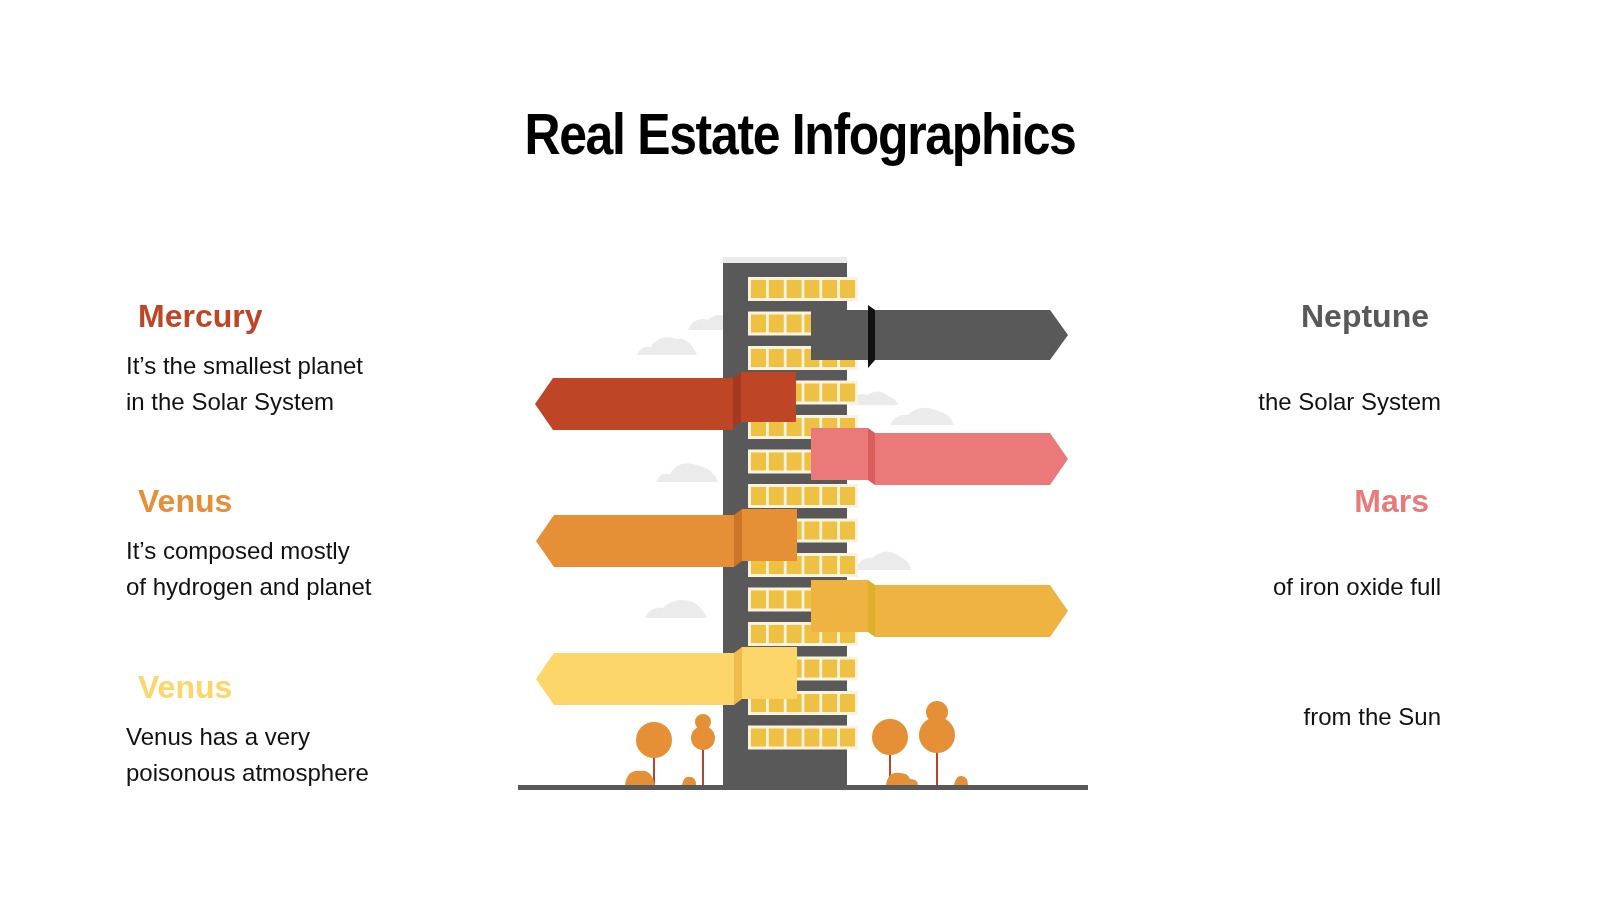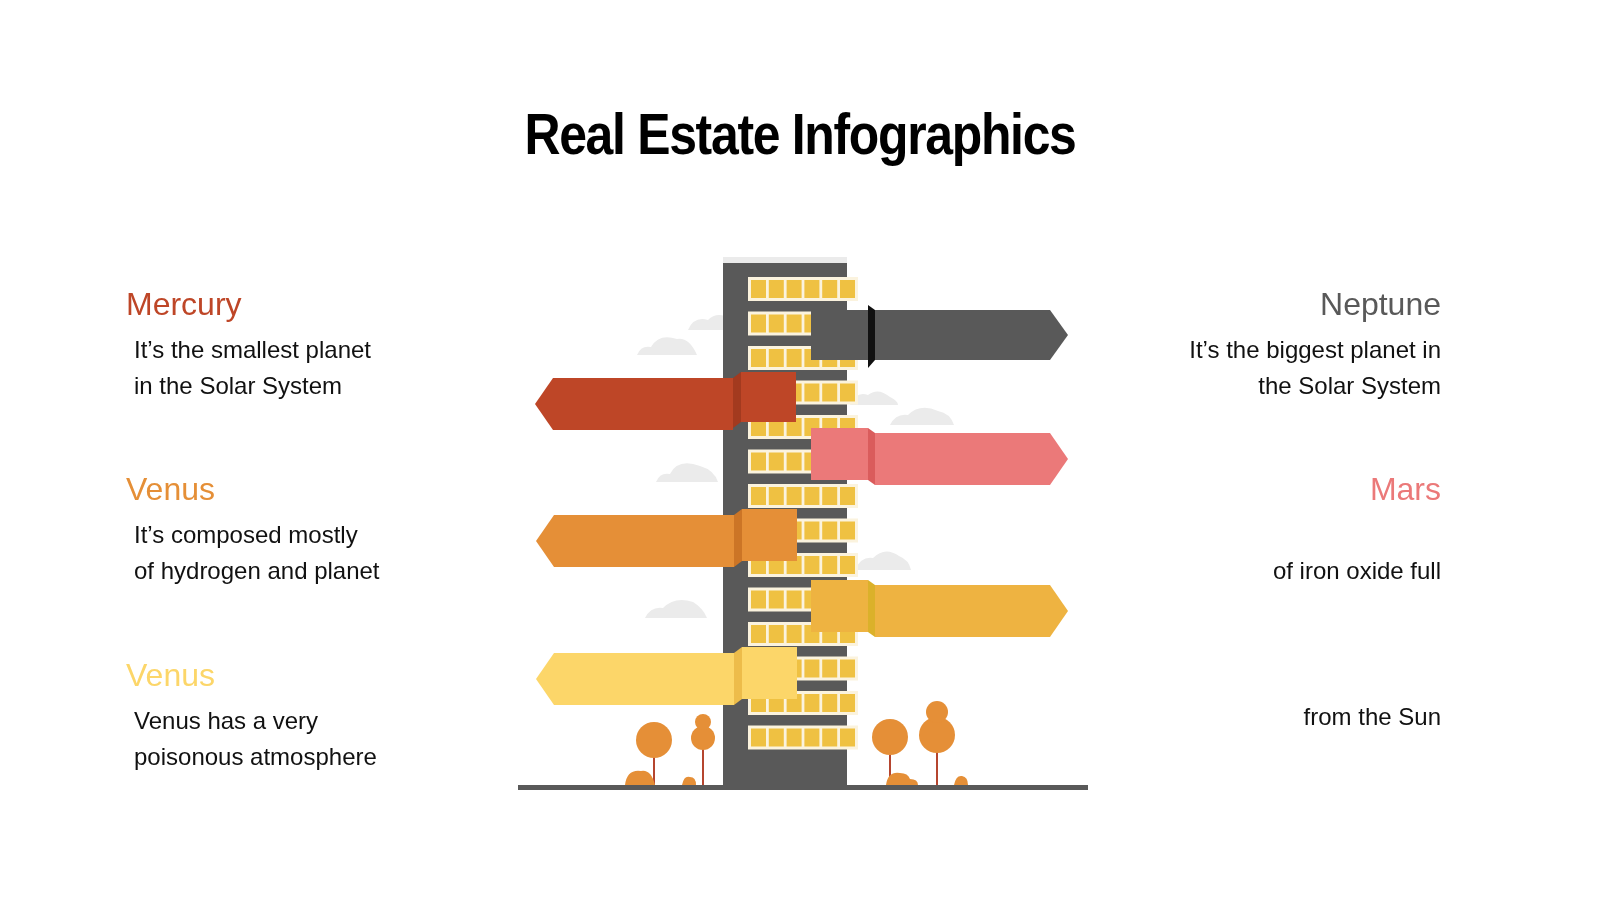--- a/index.html
+++ b/index.html
@@ -4,22 +4,22 @@
 <style>
   html, body { margin:0; padding:0; }
   body { width:1600px; height:900px; background:#ffffff; position:relative; overflow:hidden;
          font-family:"Liberation Sans", sans-serif; }
   .title { position:absolute; left:0; width:1600px; top:100px; text-align:center;
            font-family:"Liberation Sans", sans-serif; font-weight:bold; font-size:58px;
            letter-spacing:-1.5px; color:#000; transform:scaleX(0.86); transform-origin:center; }
   .block { position:absolute; width:320px; }
   .block.left { left:126px; text-align:left; }
   .block.right { right:159px; text-align:right; }
-  .block h2 { margin:0; font-size:32px; font-weight:normal; line-height:40px; }
-  .block p { margin:8px 0 0 8px; font-size:24px; line-height:36px; color:#111; }
+  .block h2 { margin:12px; font-size:32px; font-weight:bold; line-height:40px; }
+  .block p { margin:8px 0 0 0; font-size:24px; line-height:36px; color:#111; }
   svg.illus { position:absolute; left:0; top:0; }
 </style>
 </head>
 <body>
 
 <div class="title">Real Estate Infographics</div>
 
 <div class="block left" style="top:284px;">
   <h2 style="color:#BE4627">Mercury</h2>
   <p><span>It’s the smallest planet</span><br><span>in the Solar System</span></p>
@@ -28,21 +28,21 @@
   <h2 style="color:#E58F37">Venus</h2>
   <p><span>It’s composed mostly</span><br><span>of hydrogen and planet</span></p>
 </div>
 <div class="block left" style="top:655px;">
   <h2 style="color:#FCD669">Venus</h2>
   <p><span>Venus has a very</span><br><span>poisonous atmosphere</span></p>
 </div>
 
 <div class="block right" style="top:284px;">
   <h2 style="color:#595959">Neptune</h2>
-  <p><span>It’s the biggest planet in</span><br><span>the Solar System</span></p>
+  <p><br><span>the Solar System</span></p>
 </div>
 <div class="block right" style="top:469px;">
   <h2 style="color:#EB7979">Mars</h2>
   <p><br><span>of iron oxide full</span></p>
 </div>
 <div class="block right" style="top:655px;">
   <p><br><span>from the Sun</span></p>
 </div>
 
 <svg class="illus" width="1600" height="900" viewBox="0 0 1600 900">

